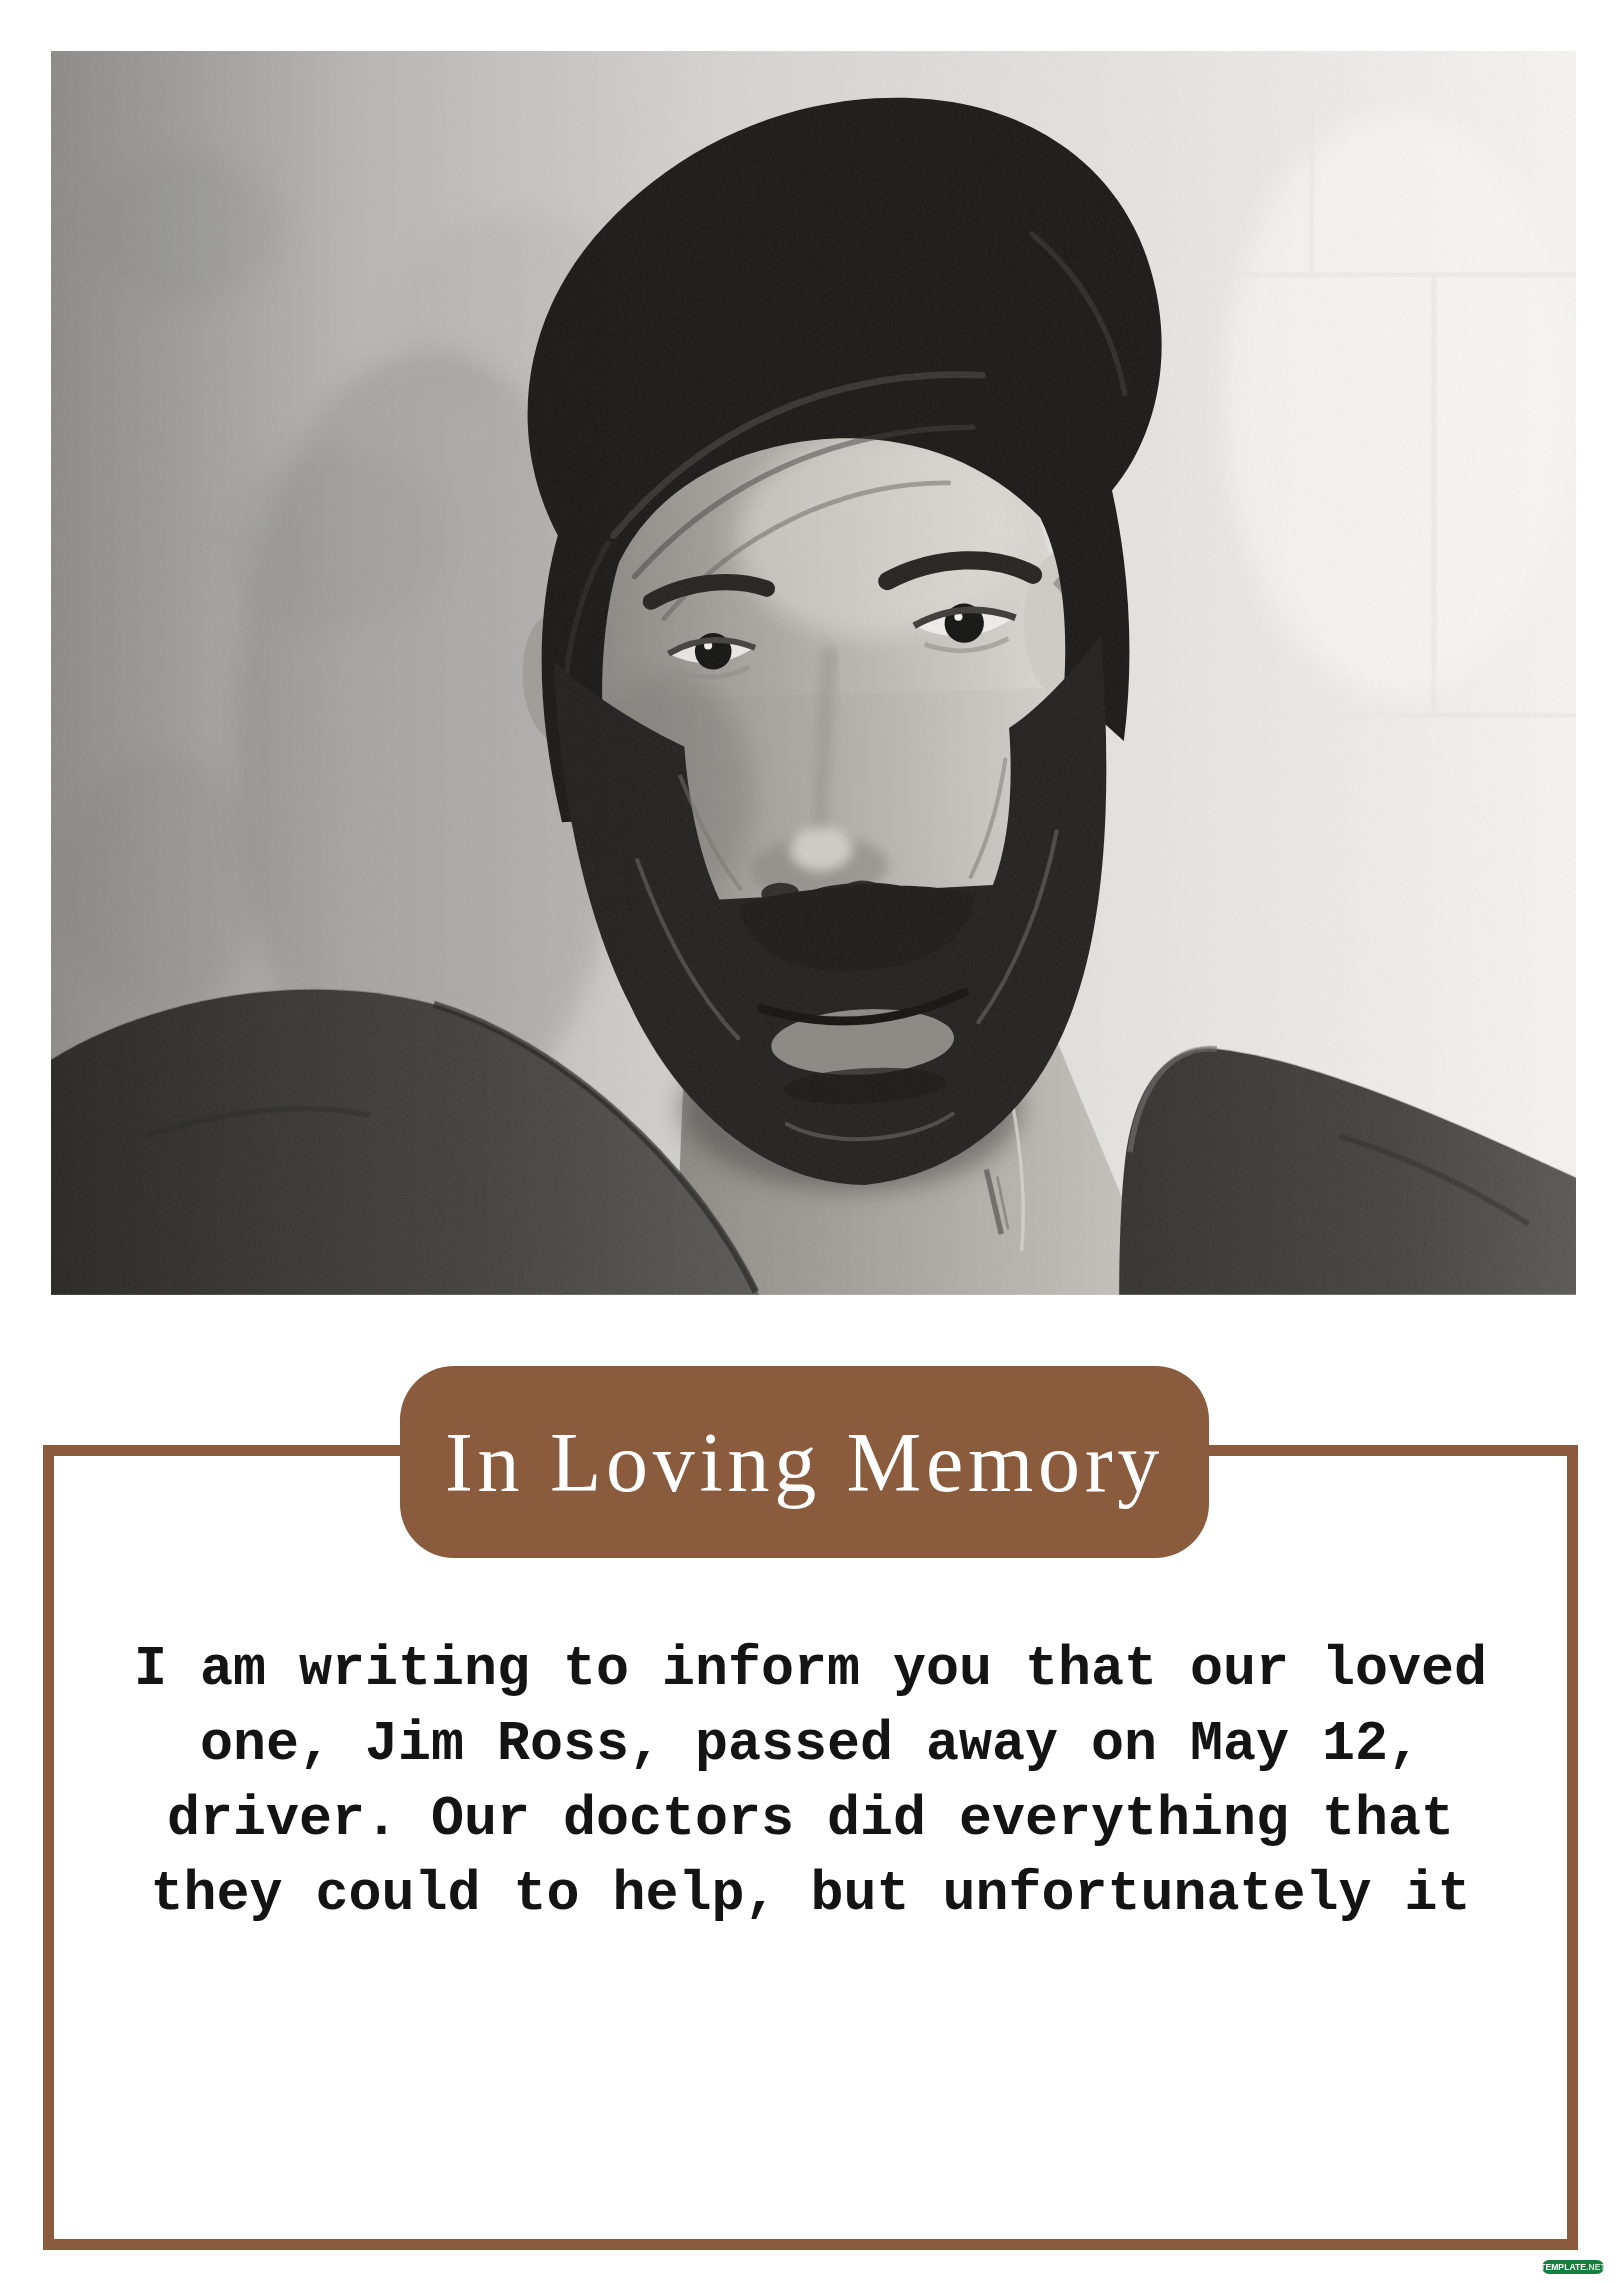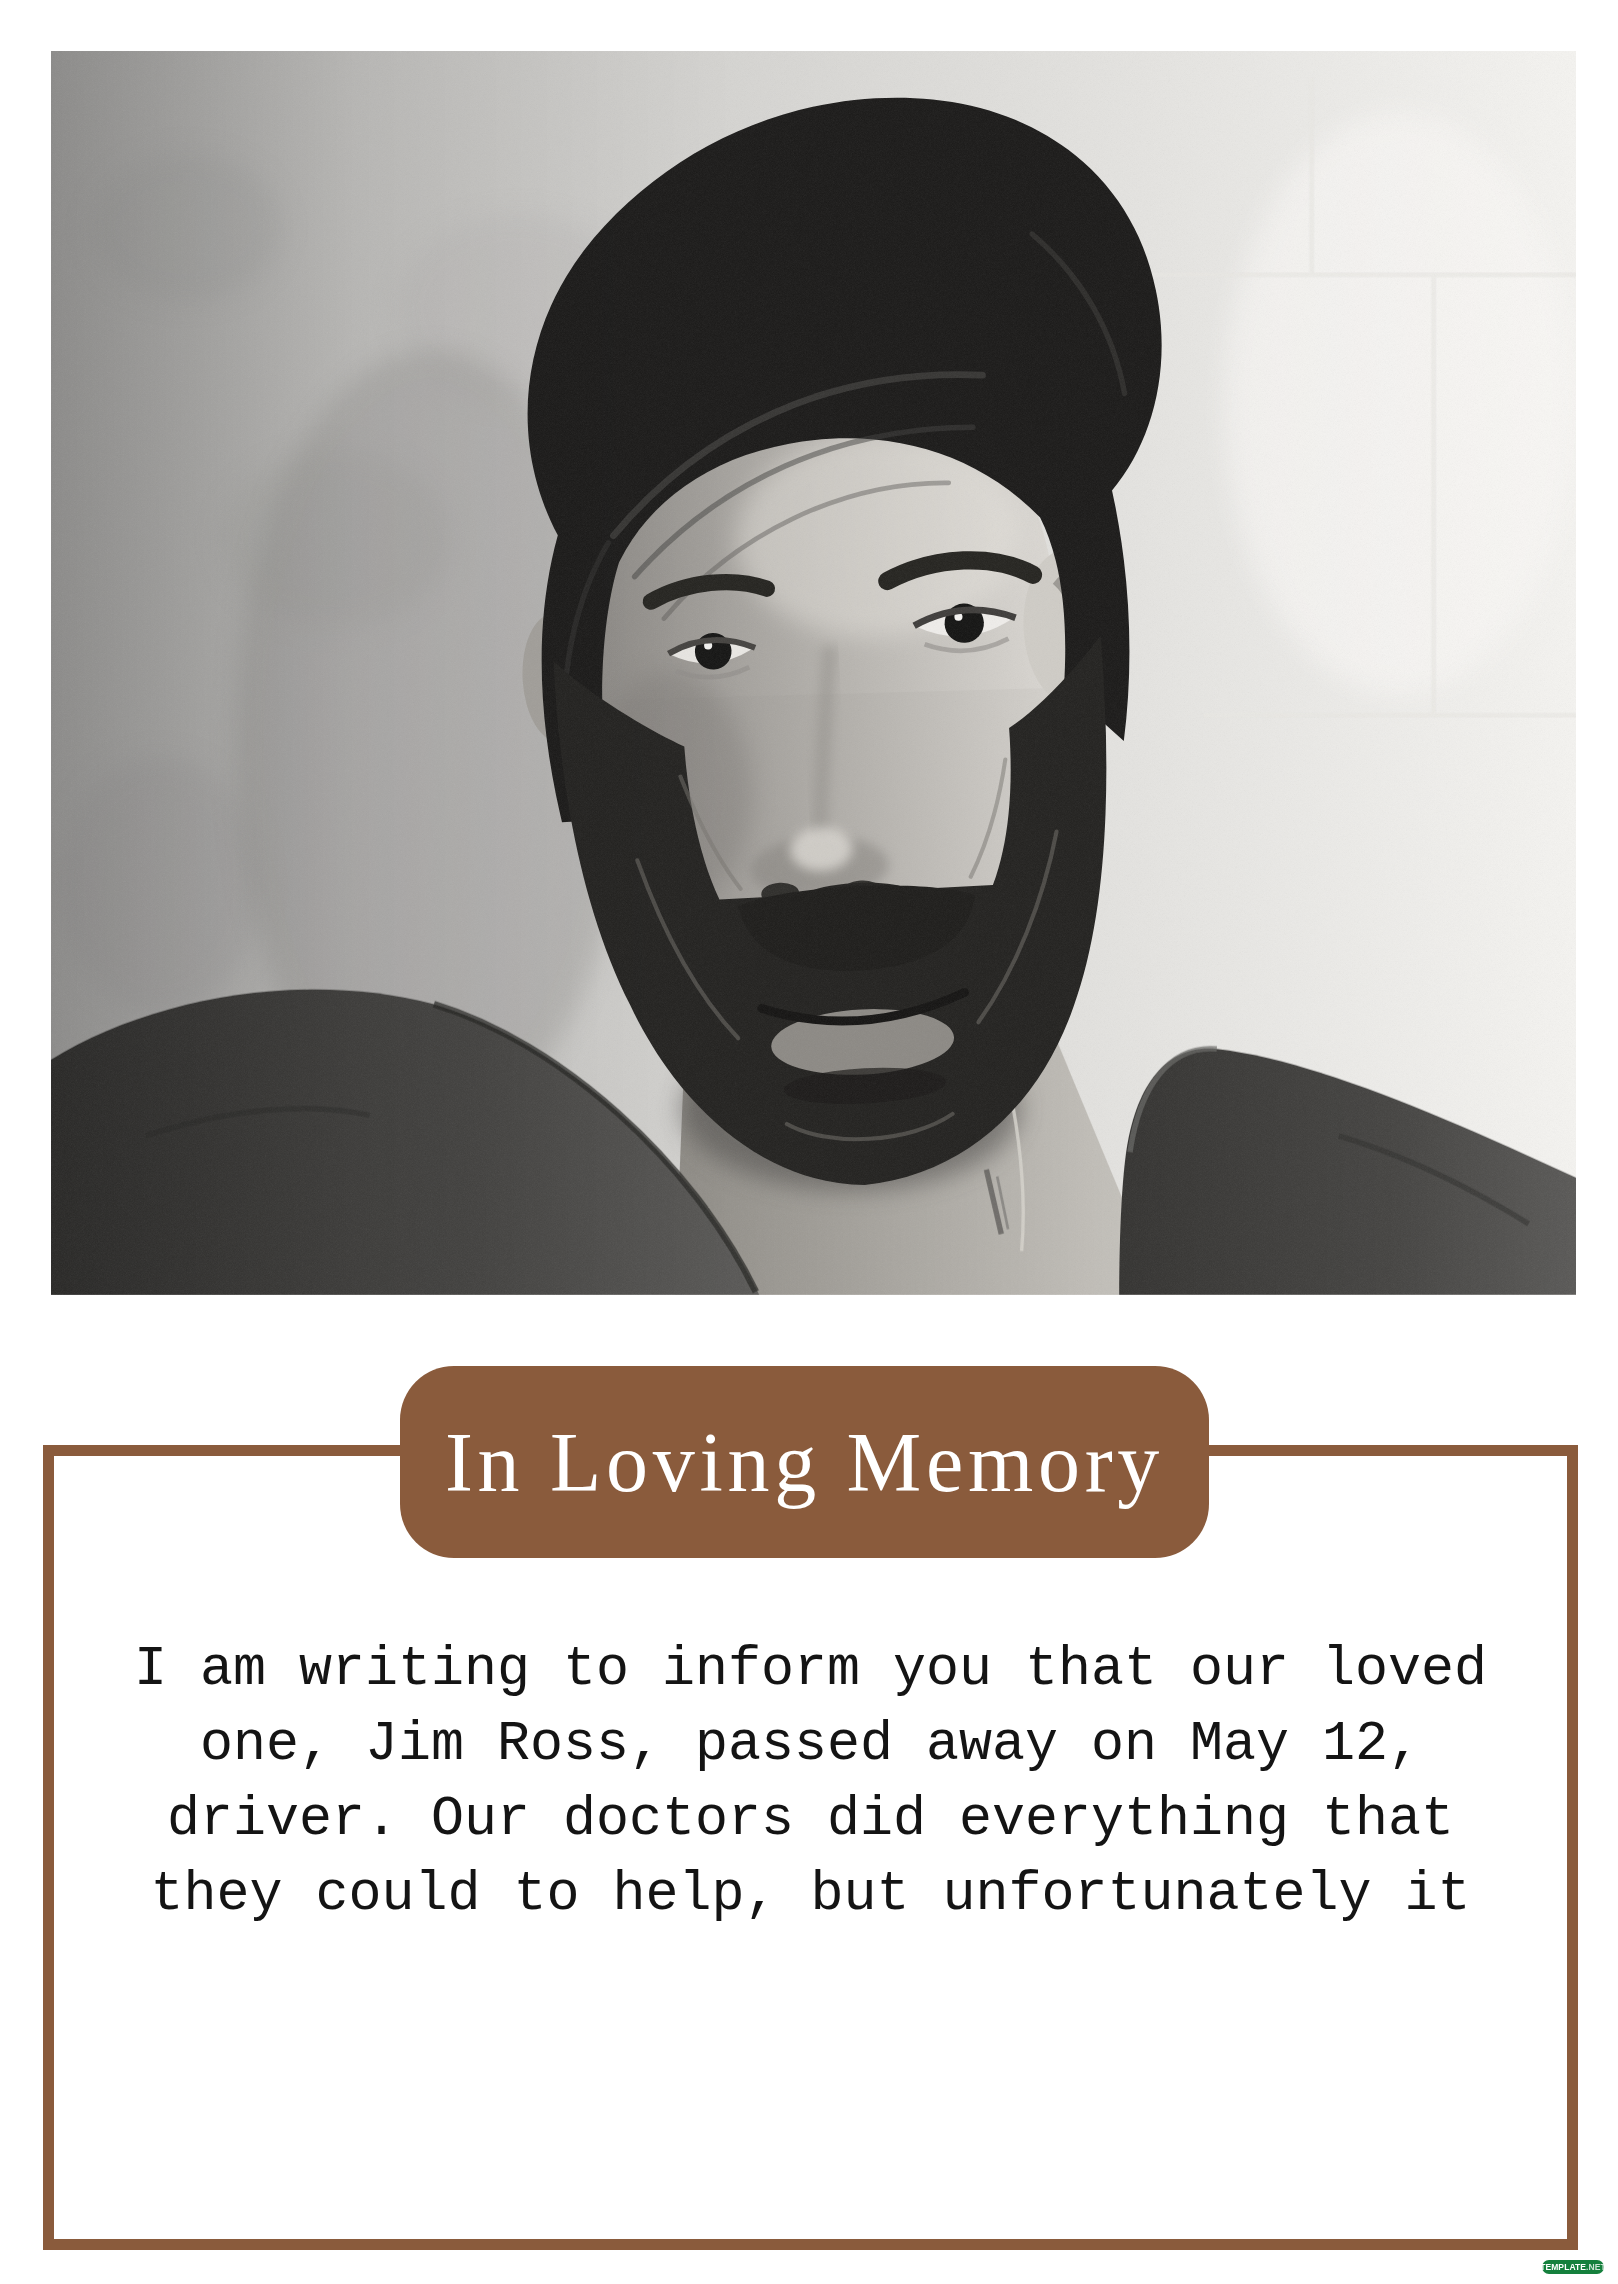--- a/index.html
+++ b/index.html
@@ -9,21 +9,21 @@
   }
   .photo{position:absolute;left:51px;top:51px;width:1525px;height:1244px;margin:0;padding:0;}
   .photo svg{display:block;width:100%;height:100%;}
   .memorial-box{
     position:absolute;left:43px;top:1445px;width:1535px;height:805px;
     border:11.5px solid var(--accent,#8a5b3c);box-sizing:border-box;
   }
   .message{
     position:absolute;left:50%;transform:translateX(-50%);top:176px;width:1458px;
     text-align:center;font-family:"Liberation Mono",monospace;
-    font-size:55px;line-height:75px;color:#141414;
+    font-size:55px;line-height:75px;color:#141414;font-weight:bold;
   }
   .message p{margin:0;white-space:nowrap;}
   .banner{
     position:absolute;left:400px;top:1350px;width:809px;height:192px;
     background:var(--accent,#8a5b3c);border-radius:54px;
     display:flex;align-items:center;justify-content:center;margin-top:16px;
   }
   .banner-text{
     font-family:"Liberation Serif",serif;font-size:84px;letter-spacing:4.7px;
     color:#ffffff;white-space:nowrap;

